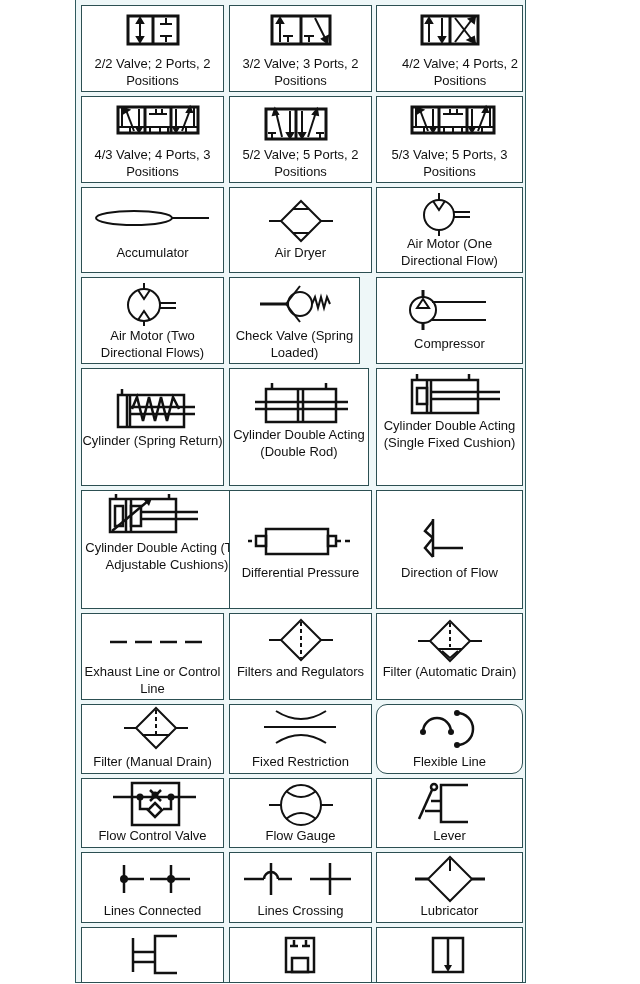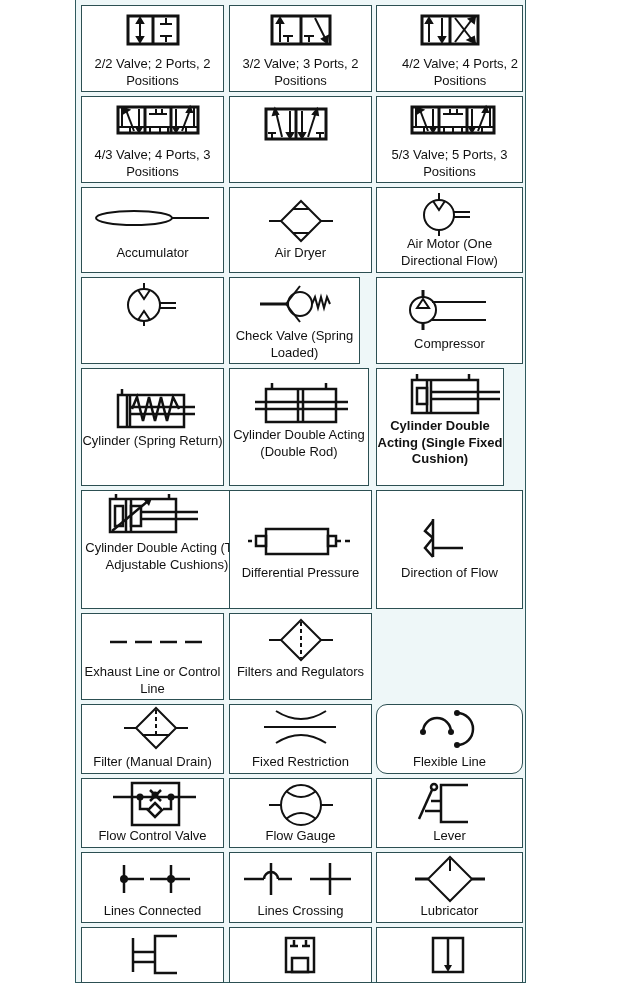--- a/index.html
+++ b/index.html
@@ -120,20 +120,21 @@
         <line x1="60" y1="14" x2="60" y2="38"></line>
           <polygon points="57,36 63,36 60,41"></polygon>
         <line x1="72" y1="14" x2="72" y2="38"></line>
           <polygon points="69,36 75,36 72,41"></polygon>
         <line x1="78" y1="40" x2="86" y2="15"></line>
           <polygon points="83,17 88,18 87,12"></polygon>
         <line x1="90" y1="42" x2="90" y2="36"></line>
           <line x1="86" y1="36" x2="94" y2="36"></line>
       </g>
     </svg>
+    <div class="lbl" style="top:50px;">5/2 Valve; 5 Ports, 2 Positions</div>
   </div>
   <div class="cell" style="left:300px;top:96px;width:147px;height:87px;">
     <svg width="147" height="87">
       <g stroke="#111" stroke-width="3" fill="none">
         <rect x="35" y="10" width="82" height="26"></rect>
           <line x1="62" y1="10" x2="62" y2="36"></line>
           <line x1="90" y1="10" x2="90" y2="36"></line>
       </g>
       <g stroke="#111" stroke-width="2" fill="#111">
         <line x1="39" y1="10" x2="39" y2="30"></line>
@@ -198,20 +199,21 @@
       <g stroke="#111" stroke-width="2" fill="none">
         <circle cx="62" cy="27" r="16"></circle>
         <line x1="62" y1="5" x2="62" y2="11"></line>
           <line x1="62" y1="43" x2="62" y2="48"></line>
         <polyline points="56,12 62,21 68,12"></polyline>
           <polyline points="56,42 62,33 68,42"></polyline>
         <line x1="78" y1="25" x2="94" y2="25"></line>
           <line x1="78" y1="30" x2="94" y2="30"></line>
       </g>
     </svg>
+    <div class="lbl" style="top:50px;">Air Motor (Two Directional Flows)</div>
   </div>
   <div class="cell" style="left:153px;top:277px;width:131px;height:87px;">
     <svg width="143" height="87">
       <g stroke="#111" stroke-width="2" fill="none">
         <line x1="30" y1="26" x2="56" y2="26" stroke-width="3"></line>
         <line x1="56" y1="26" x2="70" y2="8"></line>
           <line x1="56" y1="26" x2="70" y2="44"></line>
         <circle cx="70" cy="26" r="12"></circle>
         <polyline points="82,26 85,19 88,30 91,19 94,30 97,19 100,26"></polyline>
       </g>
@@ -253,21 +255,21 @@
         <line x1="42" y1="14" x2="42" y2="20"></line>
           <line x1="96" y1="14" x2="96" y2="20"></line>
         <line x1="68" y1="20" x2="68" y2="53"></line>
           <line x1="73" y1="20" x2="73" y2="53"></line>
         <line x1="25" y1="33" x2="118" y2="33"></line>
           <line x1="25" y1="40" x2="118" y2="40"></line>
       </g>
     </svg>
     <div class="lbl" style="top:58px;">Cylinder Double Acting (Double Rod)</div>
   </div>
-  <div class="cell" style="left:300px;top:368px;width:128px;height:118px;font-weight:bold;">
+  <div class="cell" style="left:300px;top:368px;width:147px;height:118px;">
     <svg width="147" height="118">
       <g stroke="#111" stroke-width="2.5" fill="none">
         <rect x="35" y="11" width="66" height="33"></rect>
         <line x1="40" y1="5" x2="40" y2="11"></line>
           <line x1="92" y1="5" x2="92" y2="11"></line>
         <rect x="40" y="19" width="10" height="16"></rect>
         <line x1="50" y1="11" x2="50" y2="44"></line>
           <line x1="54" y1="11" x2="54" y2="44"></line>
         <line x1="54" y1="23" x2="123" y2="23"></line>
           <line x1="54" y1="30" x2="123" y2="30"></line>
@@ -328,20 +330,33 @@
     <svg width="143" height="87">
       <g stroke="#111" stroke-width="2" fill="none">
         <polygon points="71,6 91,26 71,46 51,26"></polygon>
         <line x1="39" y1="26" x2="51" y2="26"></line>
           <line x1="91" y1="26" x2="103" y2="26"></line>
         <line x1="71" y1="8" x2="71" y2="44" stroke-dasharray="4,3"></line>
       </g>
     </svg>
     <div class="lbl" style="top:50px;">Filters and Regulators</div>
   </div>
+  <div class="cell" style="left:300px;top:613px;width:147px;height:87px;">
+    <svg width="147" height="87">
+      <g stroke="#111" stroke-width="2" fill="none">
+        <polygon points="73,7 93,27 73,47 53,27"></polygon>
+        <line x1="41" y1="27" x2="53" y2="27"></line>
+          <line x1="93" y1="27" x2="105" y2="27"></line>
+        <line x1="73" y1="9" x2="73" y2="33" stroke-dasharray="4,3"></line>
+        <line x1="61" y1="35" x2="85" y2="35"></line>
+        <polyline points="65,37 73,44 81,37"></polyline>
+      </g>
+    </svg>
+    <div class="lbl" style="top:50px;">Filter (Automatic Drain)</div>
+  </div>
 
   <div class="cell" style="left:5px;top:704px;width:143px;height:70px;">
     <svg width="143" height="70">
       <g stroke="#111" stroke-width="2" fill="none">
         <polygon points="74,3 94,23 74,43 54,23"></polygon>
         <line x1="42" y1="23" x2="54" y2="23"></line>
           <line x1="94" y1="23" x2="106" y2="23"></line>
         <line x1="74" y1="5" x2="74" y2="29" stroke-dasharray="4,3"></line>
         <line x1="60" y1="30" x2="88" y2="30"></line>
       </g>

